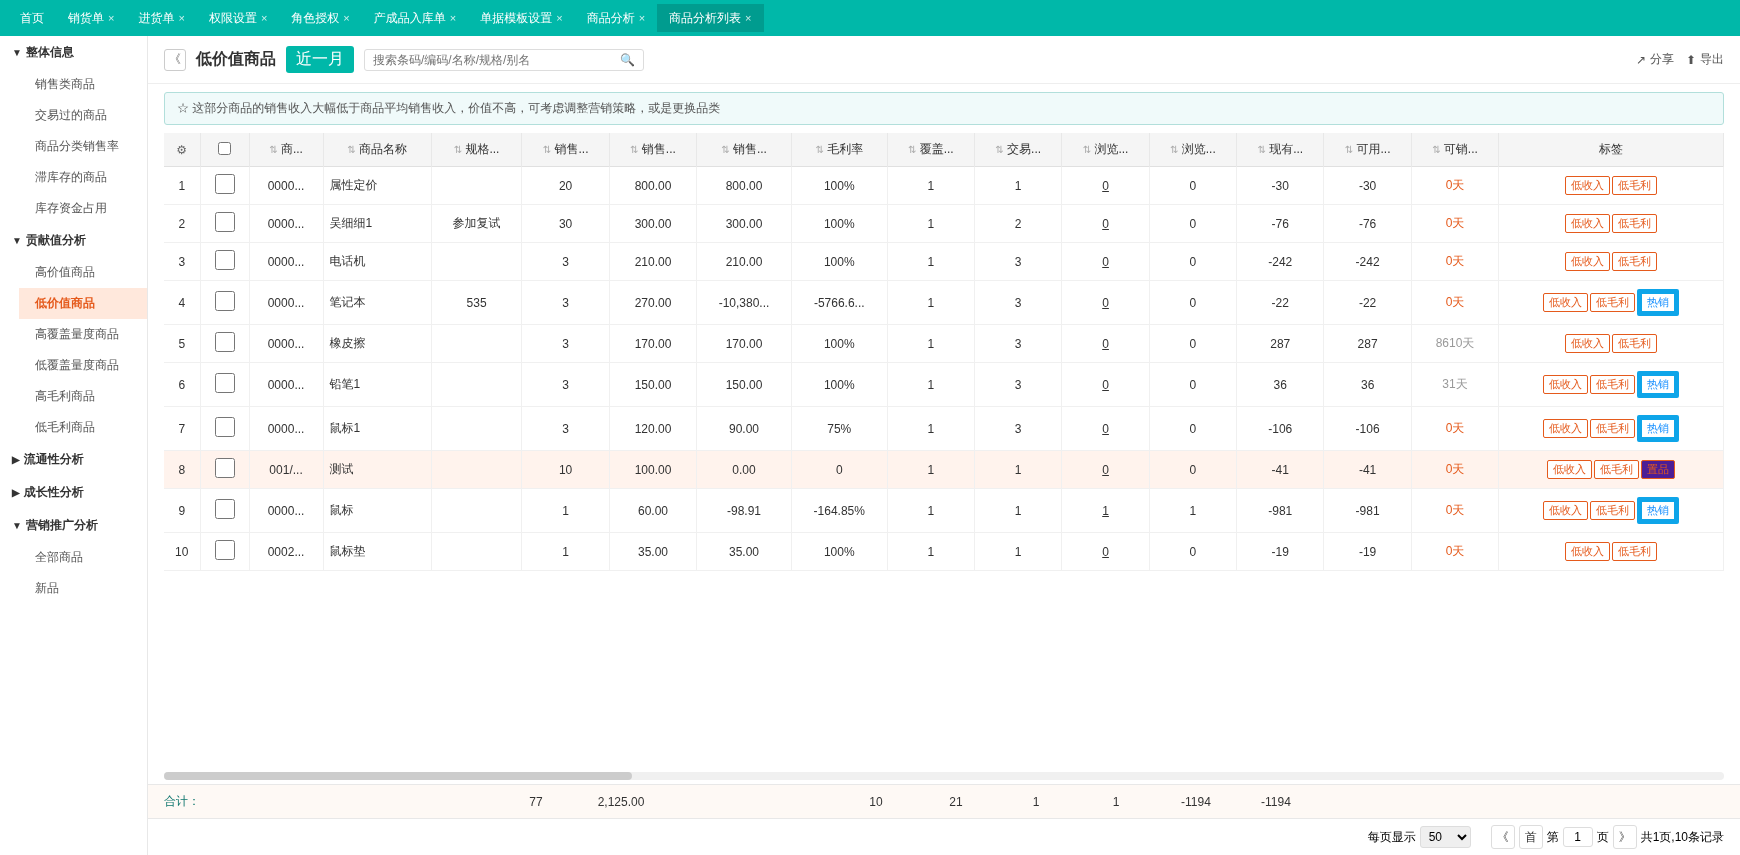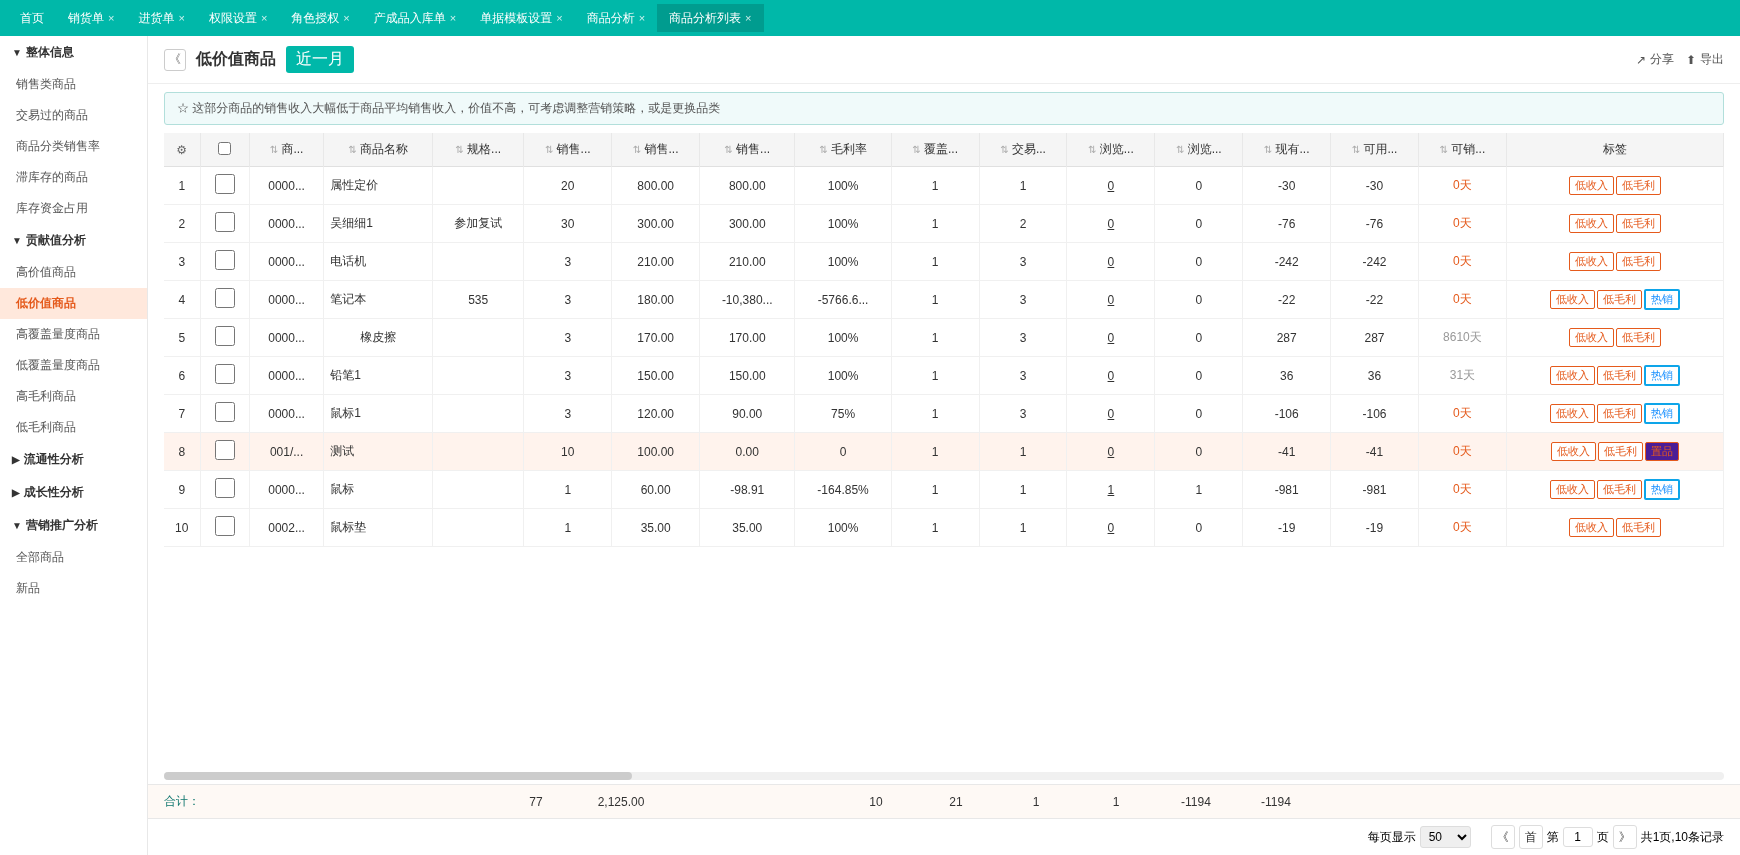--- a/index.html
+++ b/index.html
@@ -53,20 +53,21 @@
       color: #333;
       font-weight: bold;
       cursor: pointer;
     }
     .sidebar-section-header .arrow { margin-right: 4px; font-size: 10px; }
     .sidebar-item {
       padding: 7px 16px;
       color: #555;
       cursor: pointer;
       white-space: nowrap;
+      margin-left: 19px;
     }
     .sidebar-item.active { background: #ffe8dc; color: #e55a1c; font-weight: bold; }
 
     
     .content-area {
       flex: 1;
       display: flex;
       flex-direction: column;
       overflow: hidden;
       background: #fff;
@@ -192,21 +193,21 @@
     }
     .tag {
       display: inline-block;
       padding: 1px 5px;
       border-radius: 2px;
       font-size: 11px;
       margin: 1px;
     }
     .tag-orange { color: #e55a1c; border: 1px solid #e55a1c; background: #fff; }
     .tag-red { color: #e55a1c; border: 1px solid #e55a1c; background: #4c1d95; text-align: center; }
-    .tag-blue { color: #1890ff; border: 2px solid #0ea5e9; background: #fff; }
+    .tag-blue { color: #1890ff; border: 5px solid #0ea5e9; background: #fff; }
     .underline-link { text-decoration: underline; color: #333; cursor: pointer; }
     .days-orange { color: #e55a1c; }
     .days-gray { color: #999; }
 
     
     .footer-summary {
       border-top: 1px solid #e8e8e8;
       padding: 8px 16px;
       background: #fef9f5;
       display: flex;
@@ -369,20 +370,24 @@
     <div class="sidebar-item">全部商品</div>
     <div class="sidebar-item">新品</div>
   </div>
 
   <div class="content-area">
 
     <div class="content-header">
       <div class="collapse-btn">《</div>
       <span class="page-title">低价值商品</span>
       <button class="time-filter-btn">近一月</button>
+      <div class="search-box">
+        <input type="text" placeholder="搜索条码/编码/名称/规格/别名" style="">
+        <span class="search-icon">🔍</span>
+      </div>
       <div class="header-actions">
         <div class="action-btn">
           <span>↗</span>
           <span>分享</span>
         </div>
         <div class="action-btn">
           <span>⬆</span>
           <span>导出</span>
         </div>
       </div>
@@ -474,37 +479,37 @@
       <td class="days-orange">0天</td>
       <td><span class="tag tag-orange">低收入</span><span class="tag tag-orange">低毛利</span></td>
     </tr>
             <tr>
       <td>4</td>
       <td><input type="checkbox" class="checkbox-cell" style=""></td>
       <td>0000...</td>
       <td style="text-align:left;cursor:pointer;">笔记本</td>
       <td>535</td>
       <td>3</td>
-      <td>180.00</td>
+      <td>270.00</td>
       <td>-10,380...</td>
       <td>-5766.6...</td>
       <td>1</td>
       <td>3</td>
       <td><span class="underline-link">0</span></td>
       <td>0</td>
       <td>-22</td>
       <td>-22</td>
       <td class="days-orange">0天</td>
       <td><span class="tag tag-orange">低收入</span><span class="tag tag-orange">低毛利</span><span class="tag tag-blue">热销</span></td>
     </tr>
             <tr>
       <td>5</td>
       <td><input type="checkbox" class="checkbox-cell" style=""></td>
       <td>0000...</td>
-      <td style="text-align:center;cursor:pointer;">橡皮擦</td>
+      <td style="text-align:left;cursor:pointer;">橡皮擦</td>
       <td></td>
       <td>3</td>
       <td>170.00</td>
       <td>170.00</td>
       <td>100%</td>
       <td>1</td>
       <td>3</td>
       <td><span class="underline-link">0</span></td>
       <td>0</td>
       <td>287</td>

